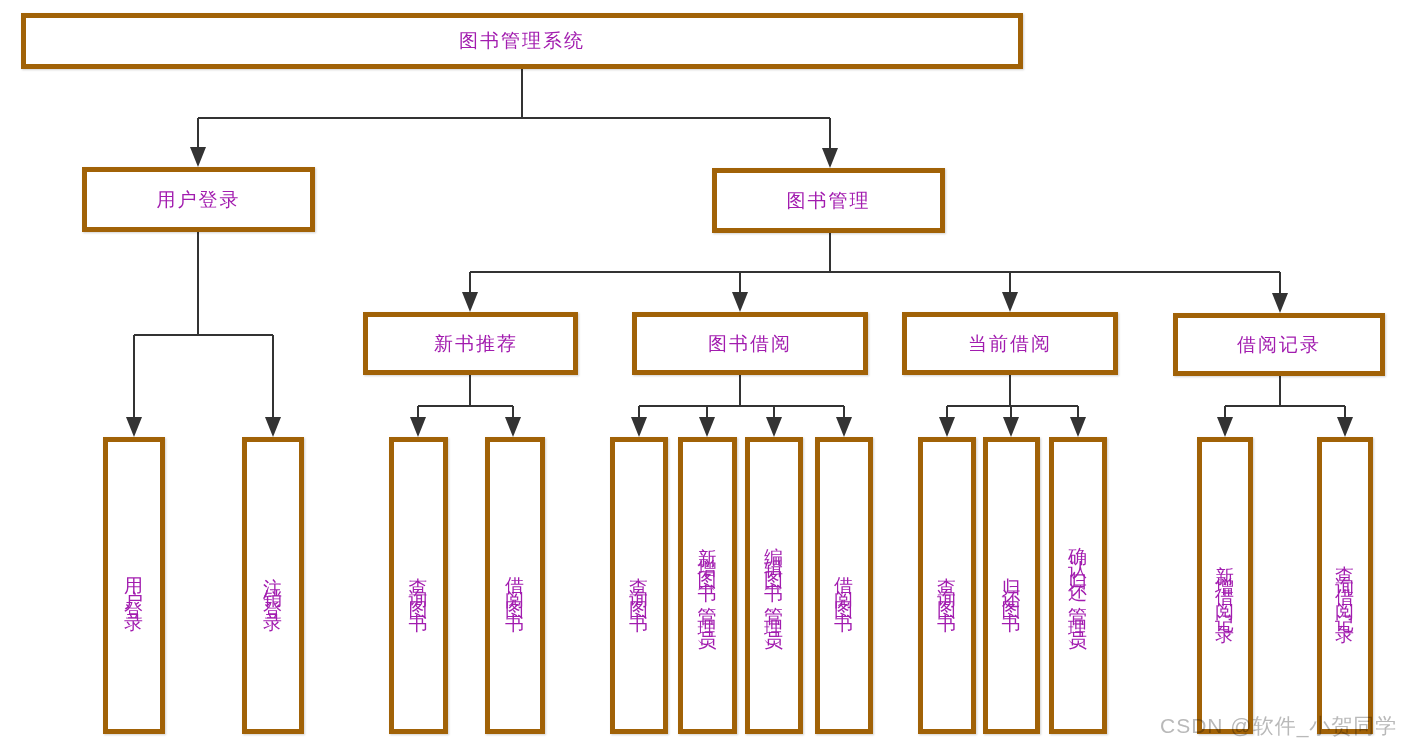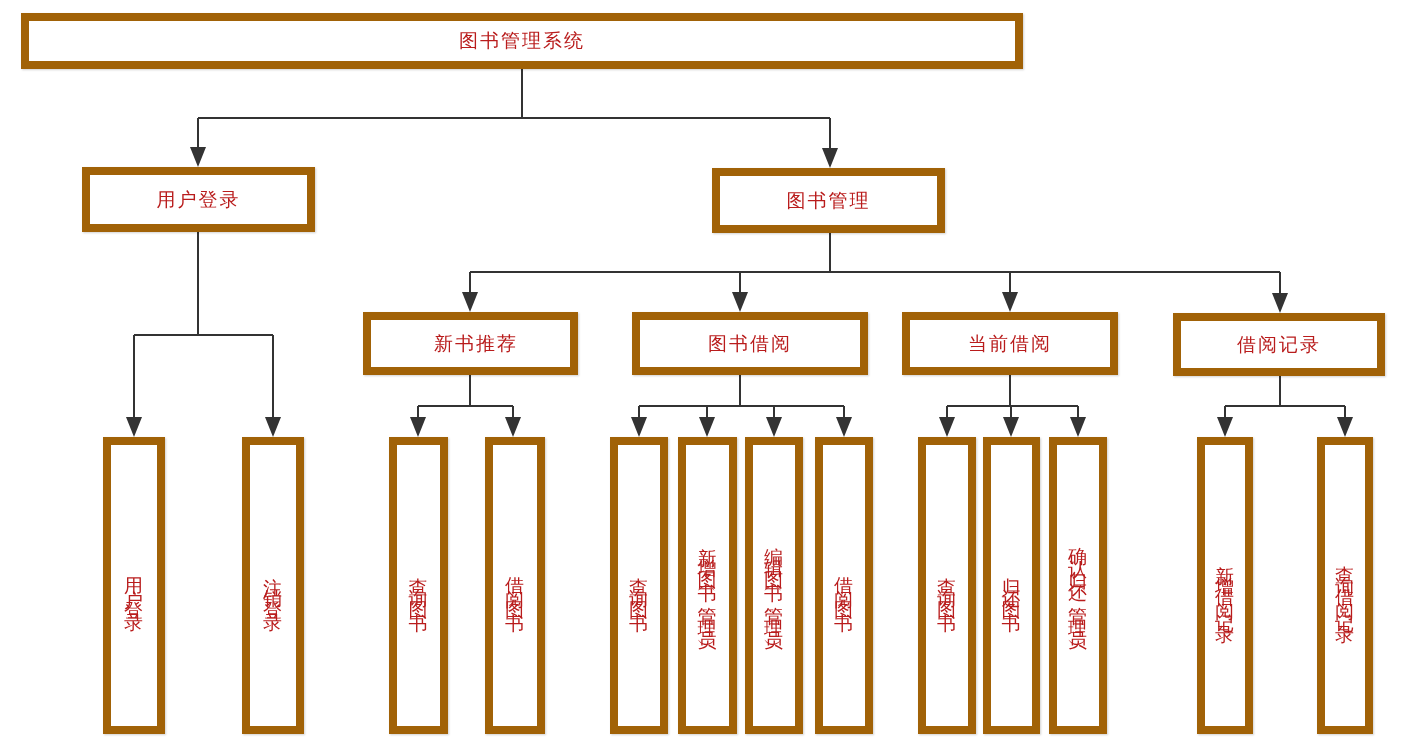--- a/index.html
+++ b/index.html
@@ -2,23 +2,23 @@
 <html><head>
 <meta charset="utf-8">
 <style>
   html,body{margin:0;padding:0;background:#ffffff;}
   .stage{
     position:relative;width:1405px;height:747px;background:#ffffff;
     font-family:"Liberation Sans","DejaVu Sans",sans-serif;overflow:hidden;
   }
   .wires{position:absolute;left:0;top:0;z-index:1;}
   .node{
-    position:absolute;background:#ffffff;border:8px solid #a16207;
+    position:absolute;background:#ffffff;border:5px solid #a16207;
     box-sizing:border-box;display:flex;align-items:center;justify-content:center;
-    color:#b91c1c;z-index:2;box-shadow:1px 1px 2px rgba(0,0,0,.18);
+    color:#a21caf;z-index:2;box-shadow:1px 1px 2px rgba(0,0,0,.18);
   }
   .h{font-size:19px;letter-spacing:2px;white-space:nowrap;}
   .v{
     writing-mode:vertical-rl;text-orientation:mixed;
     font-size:19px;letter-spacing:12px;line-height:1;
   }
   .watermark{
     position:absolute;left:1160px;top:712px;z-index:5;
     color:#b9b9b9;font-size:21px;letter-spacing:1px;white-space:nowrap;
     mix-blend-mode:multiply;
@@ -88,14 +88,15 @@
   <div class="node v" style="left:745px;top:437px;width:58px;height:297px;">编辑图书（管理员）</div>
   <div class="node v" style="left:815px;top:437px;width:58px;height:297px;">借阅图书</div>
 
   <div class="node v" style="left:918px;top:437px;width:58px;height:297px;">查询图书</div>
   <div class="node v" style="left:983px;top:437px;width:57px;height:297px;">归还图书</div>
   <div class="node v" style="left:1049px;top:437px;width:58px;height:297px;">确认归还（管理员）</div>
 
   <div class="node v" style="left:1197px;top:437px;width:56px;height:297px;">新增借阅记录</div>
   <div class="node v" style="left:1317px;top:437px;width:56px;height:297px;">查询借阅记录</div>
 
+  <div class="watermark">CSDN @软件_小贺同学</div>
 
 </div>
 
 </body></html>

